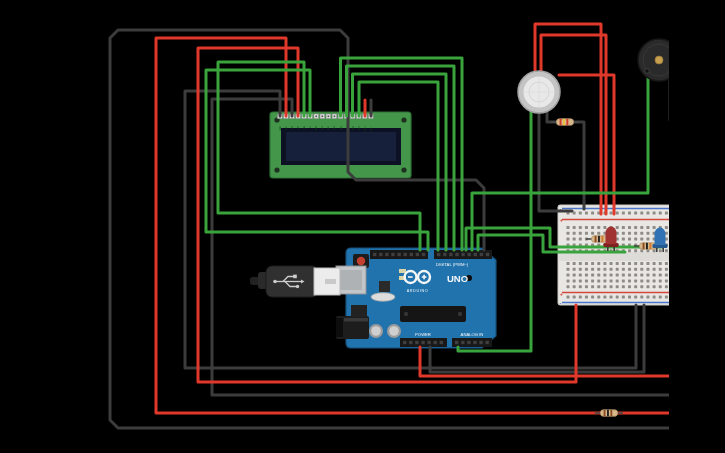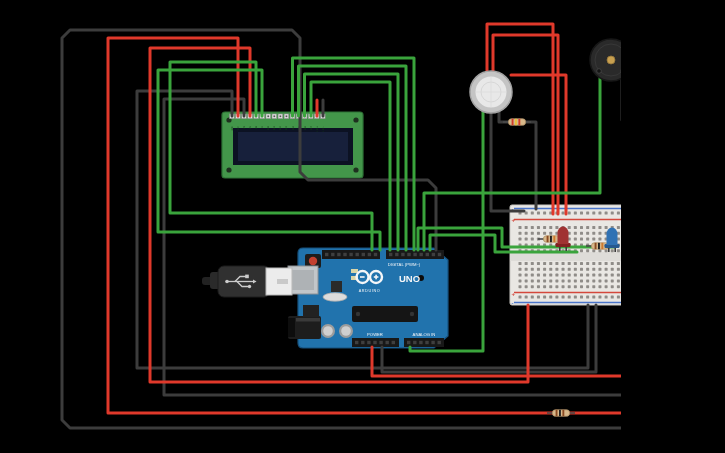--- a/index.html
+++ b/index.html
@@ -1,17 +1,17 @@
 <!DOCTYPE html>
 <html><head>
 <meta charset="utf-8">
 <style>
   html,body{margin:0;padding:0;background:#000;}
   .stage{position:relative;width:621px;height:453px;background:#000;overflow:hidden;
-         font-family:"Liberation Sans", sans-serif;}
+         font-family:"Liberation Sans", sans-serif;margin-left:48px;}
   svg text{font-family:"Liberation Sans", sans-serif;}
   .microtxt{font-family:"DejaVu Sans Mono", monospace;}
 </style>
 </head>
 <body>
 
 <div class="stage">
 <svg id="scene" width="725" height="453" viewBox="0 0 725 453">
 
   <rect x="0" y="0" width="725" height="453" fill="#000000"></rect>

